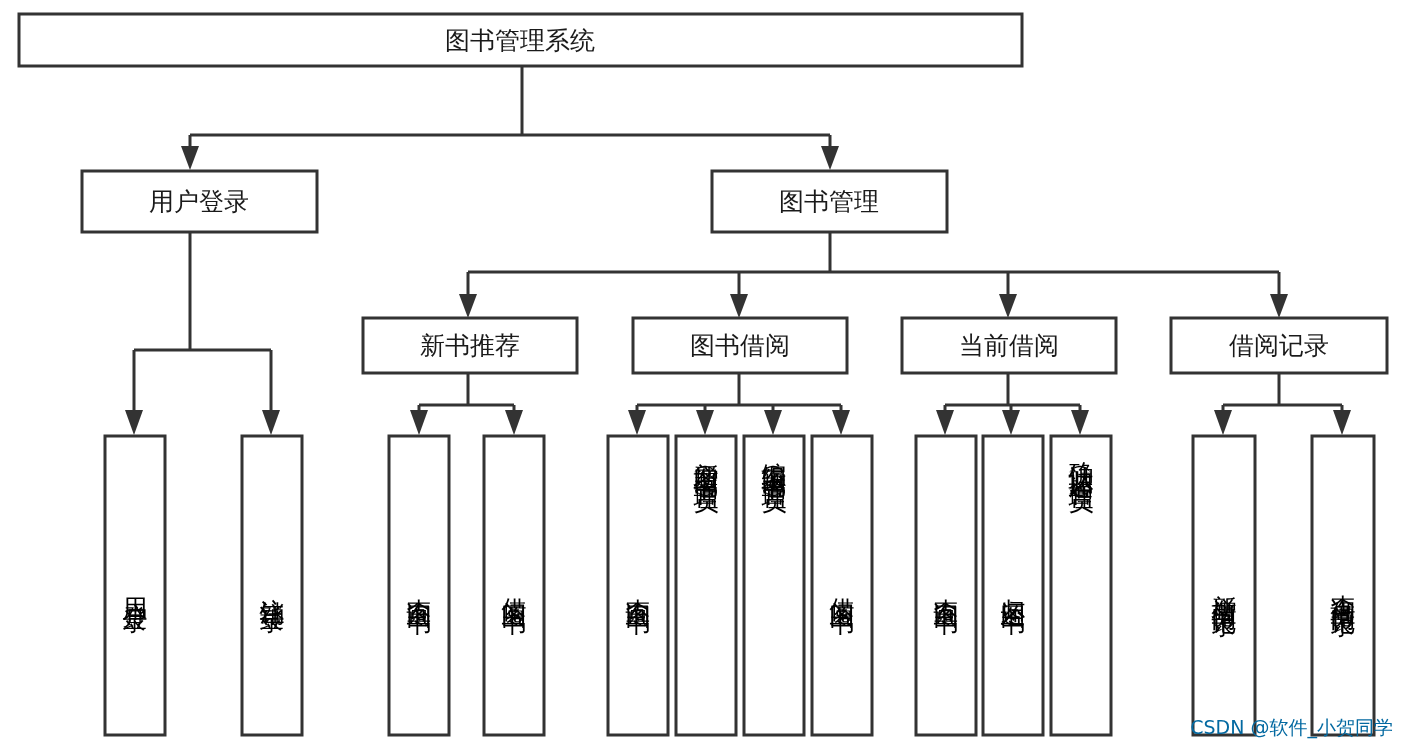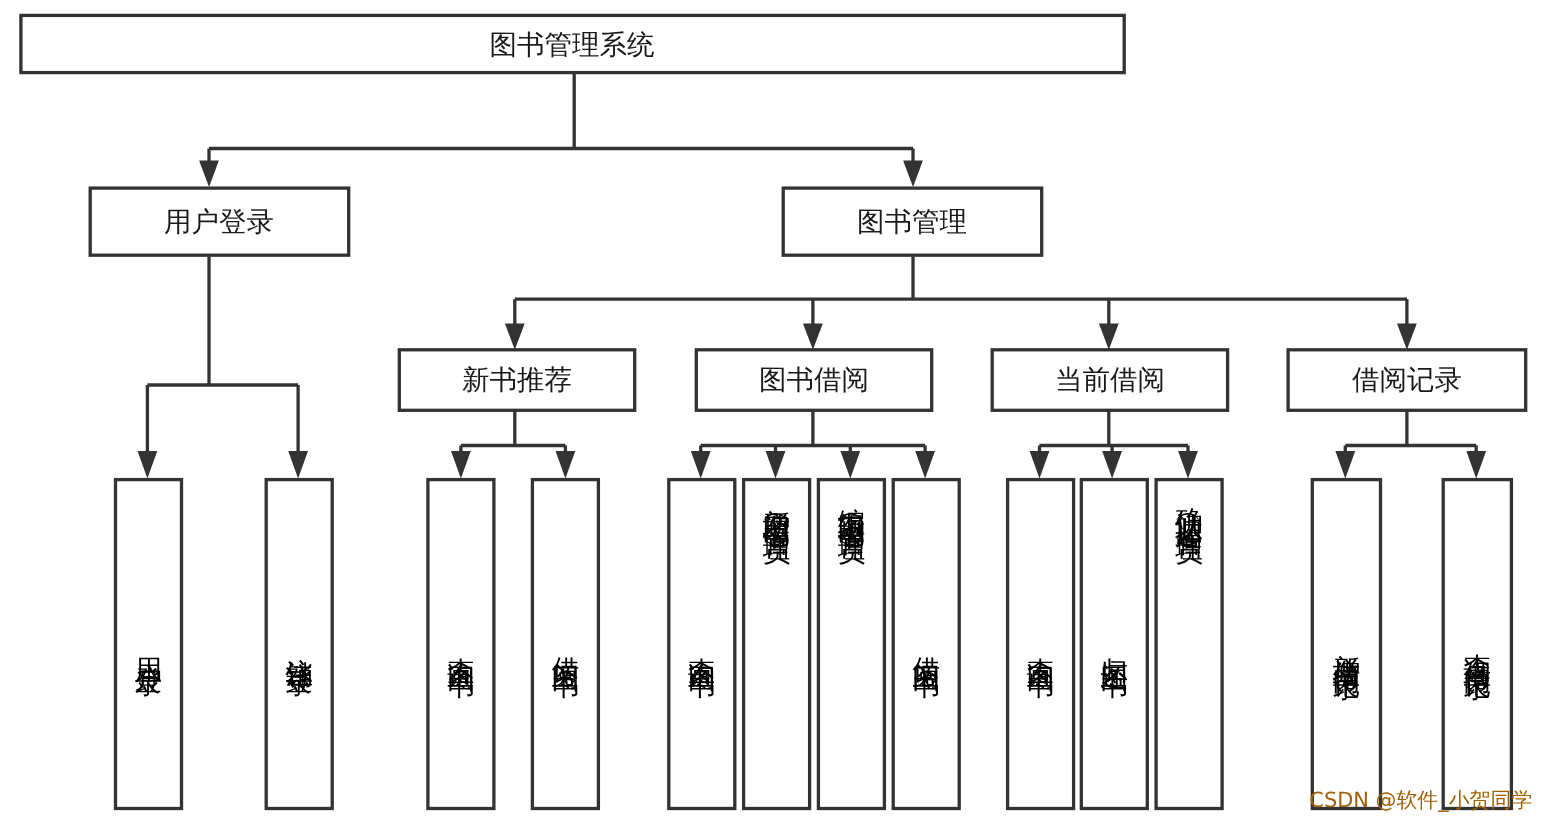--- a/index.html
+++ b/index.html
@@ -55,21 +55,21 @@
     writing-mode: vertical-rl;
     text-orientation: upright;
     letter-spacing: 4px;
   }
   .watermark {
     position: absolute;
     right: 12px;
     bottom: 6px;
     font-family: "DejaVu Sans", "Liberation Sans", sans-serif;
     font-size: 19px;
-    color: #a16207;
+    color: #0369a1;
     white-space: nowrap;
     pointer-events: none;
     user-select: none;
   }
 </style>
 </head>
 <body>
 
 <div id="diagram-root">
 

